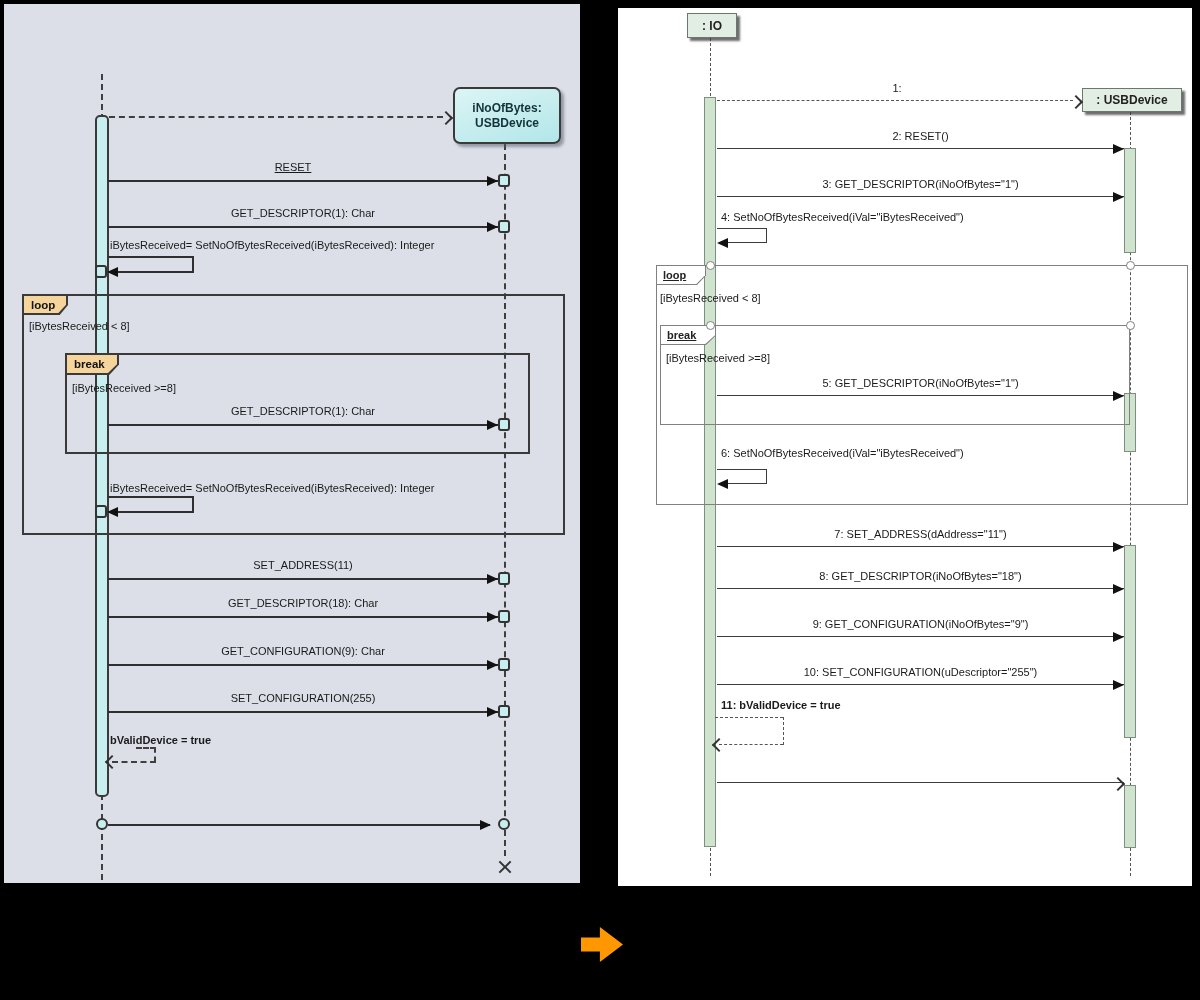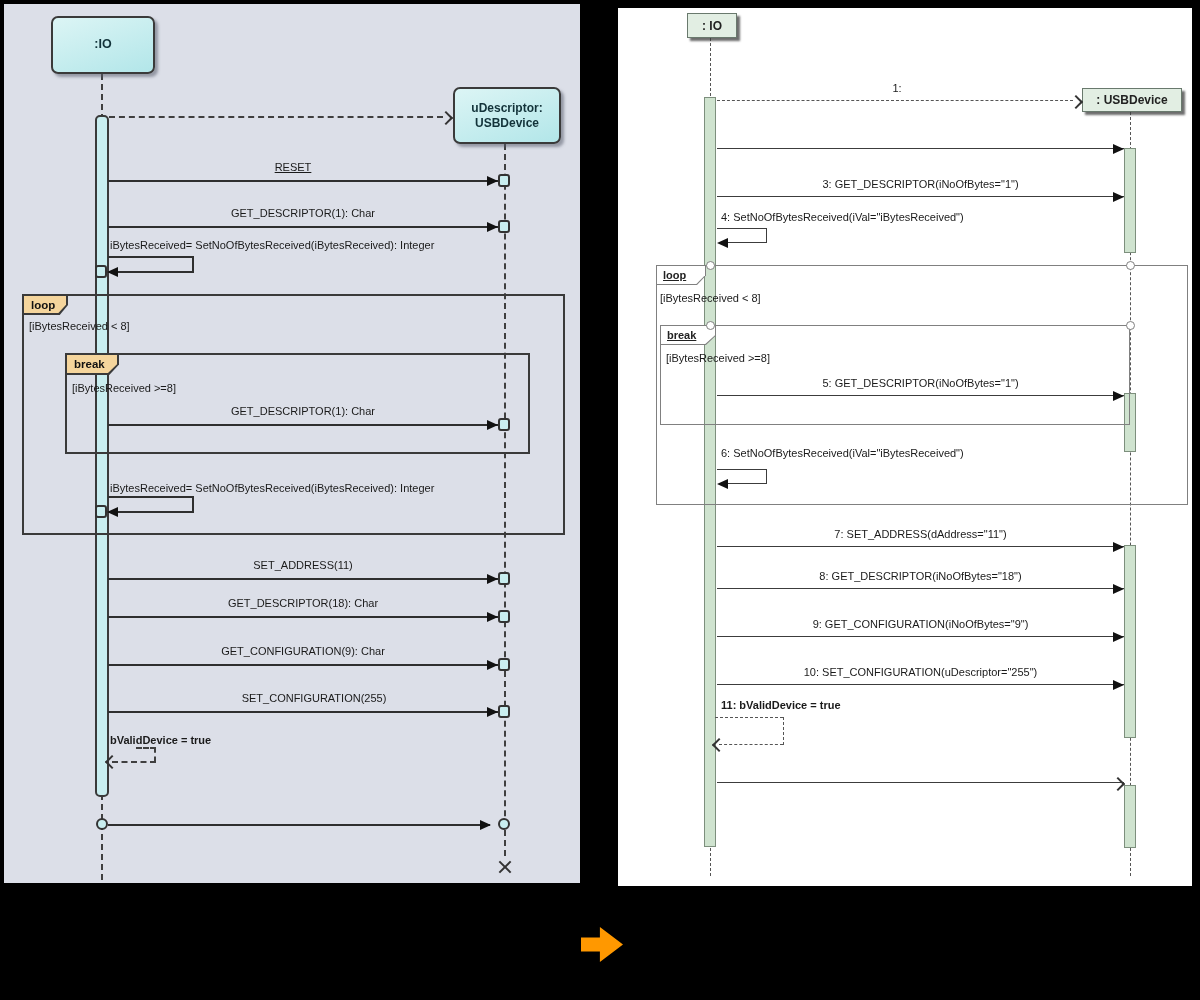--- a/index.html
+++ b/index.html
@@ -72,25 +72,22 @@
 </head>
 <body>
 
 <div id="stage">
 
   <div class="panelL">
 
     <div class="vdashL" style="left:97px;top:70px;height:806px;"></div>
     <div class="vdashL" style="left:500px;top:140px;height:712px;"></div>
 
-    <div class="lnode" style="left:47px;top:12px;width:104px;height:58px;">
-      <span>:IO</span>
-    </div>
     <div class="lnode" style="left:449px;top:83px;width:108px;height:57px;font-size:12px;">
-      <span>uDescriptor:</span>
+      <span>iNoOfBytes:</span>
       <span>USBDevice</span>
     </div>
 
     <div class="actL" style="left:91px;top:111px;height:682px;"></div>
 
     <div class="hdash" style="left:105px;top:112px;width:334px;"></div>
     <span class="chevR" style="left:437px;top:109px;"></span>
 
     <div class="lbl" style="left:94px;top:157px;width:390px;text-decoration:underline;">RESET</div>
     <div class="hline" style="left:104px;top:176px;width:390px;"></div>
@@ -141,21 +138,21 @@
     <div class="lbl" style="left:104px;top:593px;width:390px;">GET_DESCRIPTOR(18): Char</div>
     <div class="hline" style="left:104px;top:612px;width:390px;"></div>
     <span class="arrR" style="left:483px;top:608px;"></span>
     <span class="nub" style="left:494px;top:606px;"></span>
 
     <div class="lbl" style="left:104px;top:641px;width:390px;">GET_CONFIGURATION(9): Char</div>
     <div class="hline" style="left:104px;top:660px;width:390px;"></div>
     <span class="arrR" style="left:483px;top:656px;"></span>
     <span class="nub" style="left:494px;top:654px;"></span>
 
-    <div class="lbl" style="left:104px;top:688px;width:390px;margin-left:11px;">SET_CONFIGURATION(255)</div>
+    <div class="lbl" style="left:104px;top:688px;width:390px;">SET_CONFIGURATION(255)</div>
     <div class="hline" style="left:104px;top:707px;width:390px;"></div>
     <span class="arrR" style="left:483px;top:703px;"></span>
     <span class="nub" style="left:494px;top:701px;"></span>
 
     <div class="lbl la" style="left:106px;top:730px;font-weight:bold;">bValidDevice = true</div>
     <div class="hdash" style="left:132px;top:743px;width:20px;"></div>
     <div class="vdsh" style="left:150px;top:743px;height:15px;"></div>
     <div class="hdash" style="left:108px;top:757px;width:44px;"></div>
     <span class="chevL" style="left:103px;top:753px;"></span>
 
@@ -186,20 +183,21 @@
 
     <div class="actR" style="left:506px;top:140px;height:105px;"></div>
     <div class="actR" style="left:506px;top:385px;height:59px;"></div>
     <div class="actR" style="left:506px;top:537px;height:193px;"></div>
     <div class="actR" style="left:506px;top:777px;height:63px;"></div>
 
     <div class="lbl" style="left:99px;top:74px;width:360px;">1:</div>
     <div class="hdashR" style="left:99px;top:92px;width:356px;"></div>
     <span class="chevR" style="left:453px;top:89px;"></span>
 
+    <div class="lbl" style="left:99px;top:122px;width:407px;">2: RESET()</div>
     <div class="hlineR" style="left:99px;top:140px;width:407px;"></div>
     <span class="arrR" style="left:495px;top:136px;"></span>
 
     <div class="lbl" style="left:99px;top:170px;width:407px;">3: GET_DESCRIPTOR(iNoOfBytes="1")</div>
     <div class="hlineR" style="left:99px;top:188px;width:407px;"></div>
     <span class="arrR" style="left:495px;top:184px;"></span>
 
     <div class="lbl la" style="left:103px;top:203px;">4: SetNoOfBytesReceived(iVal="iBytesReceived")</div>
     <div class="hlineR" style="left:99px;top:220px;width:49px;"></div>
     <div class="vsolidR" style="left:148px;top:220px;height:15px;"></div>

